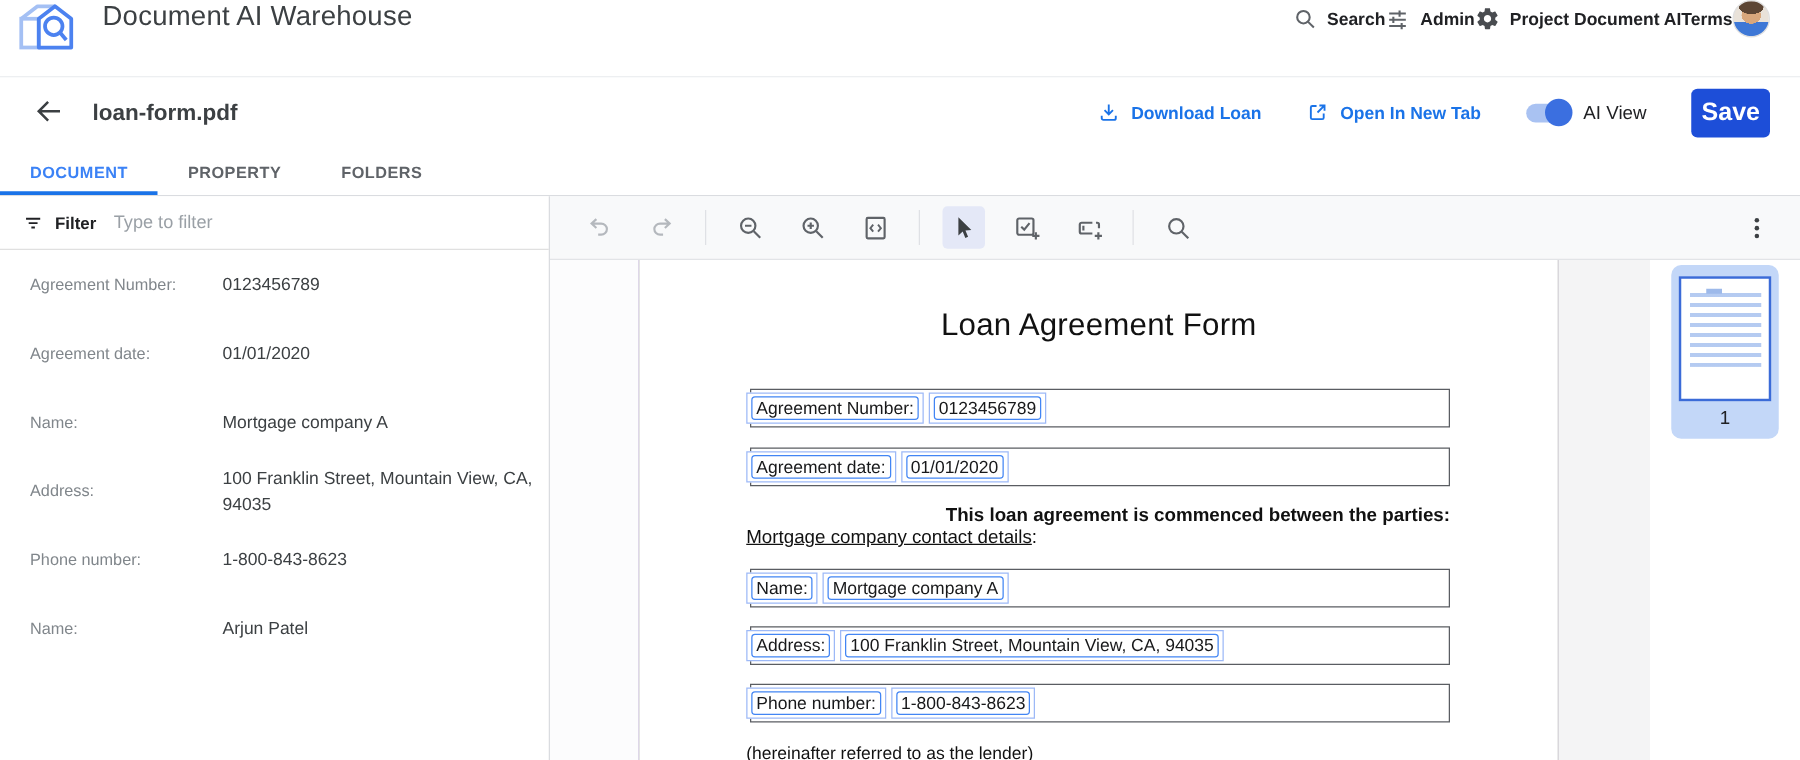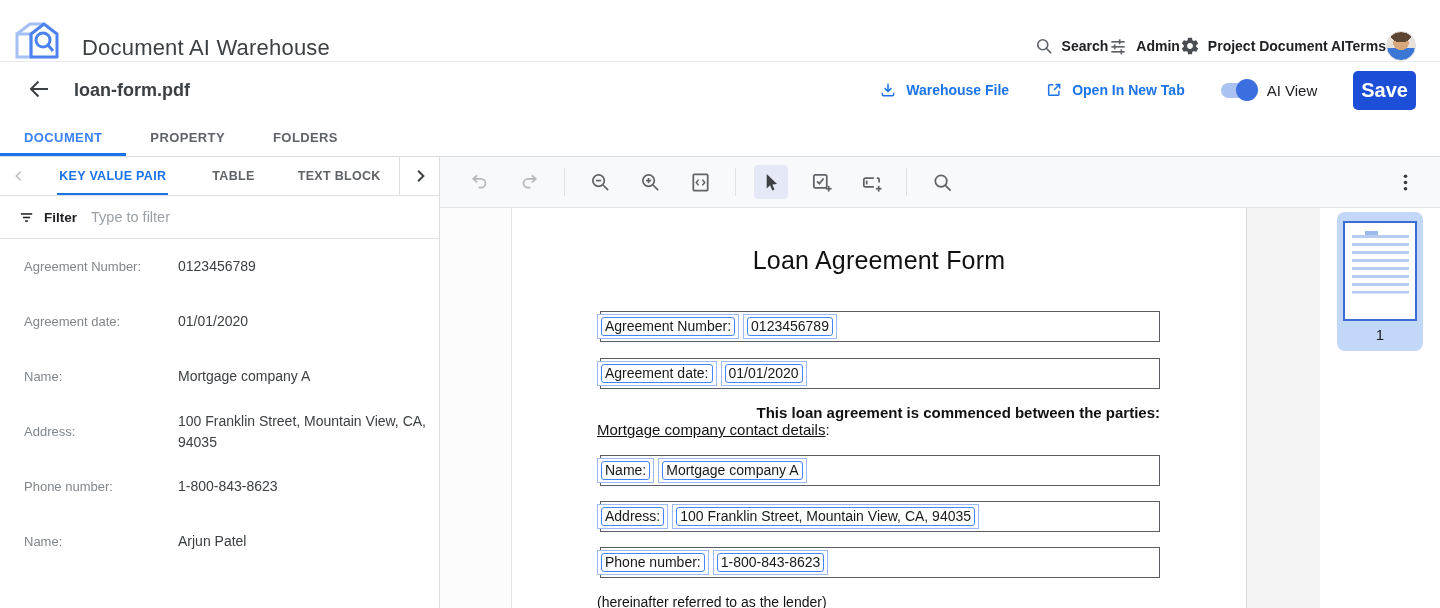--- a/index.html
+++ b/index.html
@@ -1,20 +1,20 @@
 <!DOCTYPE html>
 <html><head>
 <meta charset="utf-8">
 <style>
   * { margin:0; padding:0; box-sizing:border-box; }
   html,body { width:1440px; height:608px; overflow:hidden; background:#fff;
               font-family:"Liberation Sans", sans-serif; color:#202124; }
 
   
-  .header { height:62px; display:flex; align-items:flex-end; padding:0 24px 0 14px;
+  .header { height:62px; display:flex; align-items:flex-start; padding:0 24px 0 14px;
             border-bottom:1px solid #e8eaed; background:#fff; }
   .logo { width:48px; height:42px; flex:0 0 auto; }
   .app-title { margin-left:20px; font-size:22px; color:#3c4043; letter-spacing:.2px; }
   .hnav { margin-left:auto; display:flex; align-items:center; }
   .hnav-item { display:flex; align-items:center; gap:8px; font-size:14px; font-weight:700;
                color:#202124; cursor:pointer; white-space:nowrap; }
   .hicon { width:20px; height:20px; display:block; }
   .avatar { width:30px; height:30px; border-radius:50%;
             background:
               radial-gradient(ellipse 58% 34% at 50% 16%, #5d4634 0 60%, rgba(0,0,0,0) 61%),
@@ -165,21 +165,21 @@
       <path d="M21 12 H4.5 M11.5 4.5 L4 12 L11.5 19.5" fill="none" stroke="#3c4043" stroke-width="2"></path>
     </svg>
   </button>
   <div class="filename">loan-form.pdf</div>
   <div class="fb-right">
     <div class="fb-link">
       <svg width="18" height="18" viewBox="0 0 24 24">
         <path d="M12 3.5 v10 M7.5 9.5 L12 14 L16.5 9.5" fill="none" stroke="#1a73e8" stroke-width="2"></path>
         <path d="M4.5 15.5 v2.5 a1.8 1.8 0 0 0 1.8 1.8 h11.4 a1.8 1.8 0 0 0 1.8-1.8 v-2.5" fill="none" stroke="#1a73e8" stroke-width="2"></path>
       </svg>
-      <span>Warehouse File</span>
+      <span>Download Loan</span>
     </div>
     <div class="fb-link">
       <svg width="18" height="18" viewBox="0 0 24 24">
         <path d="M11 5 H6.5 a1.6 1.6 0 0 0 -1.6 1.6 V17.5 a1.6 1.6 0 0 0 1.6 1.6 H17 a1.6 1.6 0 0 0 1.6-1.6 V13" fill="none" stroke="#1a73e8" stroke-width="2"></path>
         <path d="M14 4.5 h5.5 v5.5 M19 5 L12 12" fill="none" stroke="#1a73e8" stroke-width="2"></path>
       </svg>
       <span>Open In New Tab</span>
     </div>
     <div class="toggle-wrap">
       <div class="toggle">
@@ -193,35 +193,20 @@
 
 <div class="tabsrow">
   <div class="tab active">DOCUMENT</div>
   <div class="tab">PROPERTY</div>
   <div class="tab">FOLDERS</div>
 </div>
 
 <div class="content">
 
   <div class="left-panel">
-    <div class="panel-tabs">
-      <button class="chev">
-        <svg width="16" height="16" viewBox="0 0 24 24">
-          <path d="M14.5 5.5 L8 12 L14.5 18.5" fill="none" stroke="#bdc1c6" stroke-width="2.4"></path>
-        </svg>
-      </button>
-      <div class="ptab t0 active">KEY VALUE PAIR</div>
-      <div class="ptab t1">TABLE</div>
-      <div class="ptab t2">TEXT BLOCK</div>
-      <button class="chev right">
-        <svg width="18" height="18" viewBox="0 0 24 24">
-          <path d="M9.5 5 L16.5 12 L9.5 19" fill="none" stroke="#3c4043" stroke-width="2.6"></path>
-        </svg>
-      </button>
-    </div>
     <div class="filter-row">
       <svg width="17" height="17" viewBox="0 0 24 24">
         <line x1="4" y1="7" x2="20" y2="7" stroke="#202124" stroke-width="2.2"></line>
         <line x1="7" y1="12" x2="17" y2="12" stroke="#202124" stroke-width="2.2"></line>
         <line x1="10" y1="17" x2="14" y2="17" stroke="#202124" stroke-width="2.2"></line>
       </svg>
       <span class="filter-label">Filter</span>
       <input class="filter-input" placeholder="Type to filter" style="">
     </div>
     <div class="kv-list">

